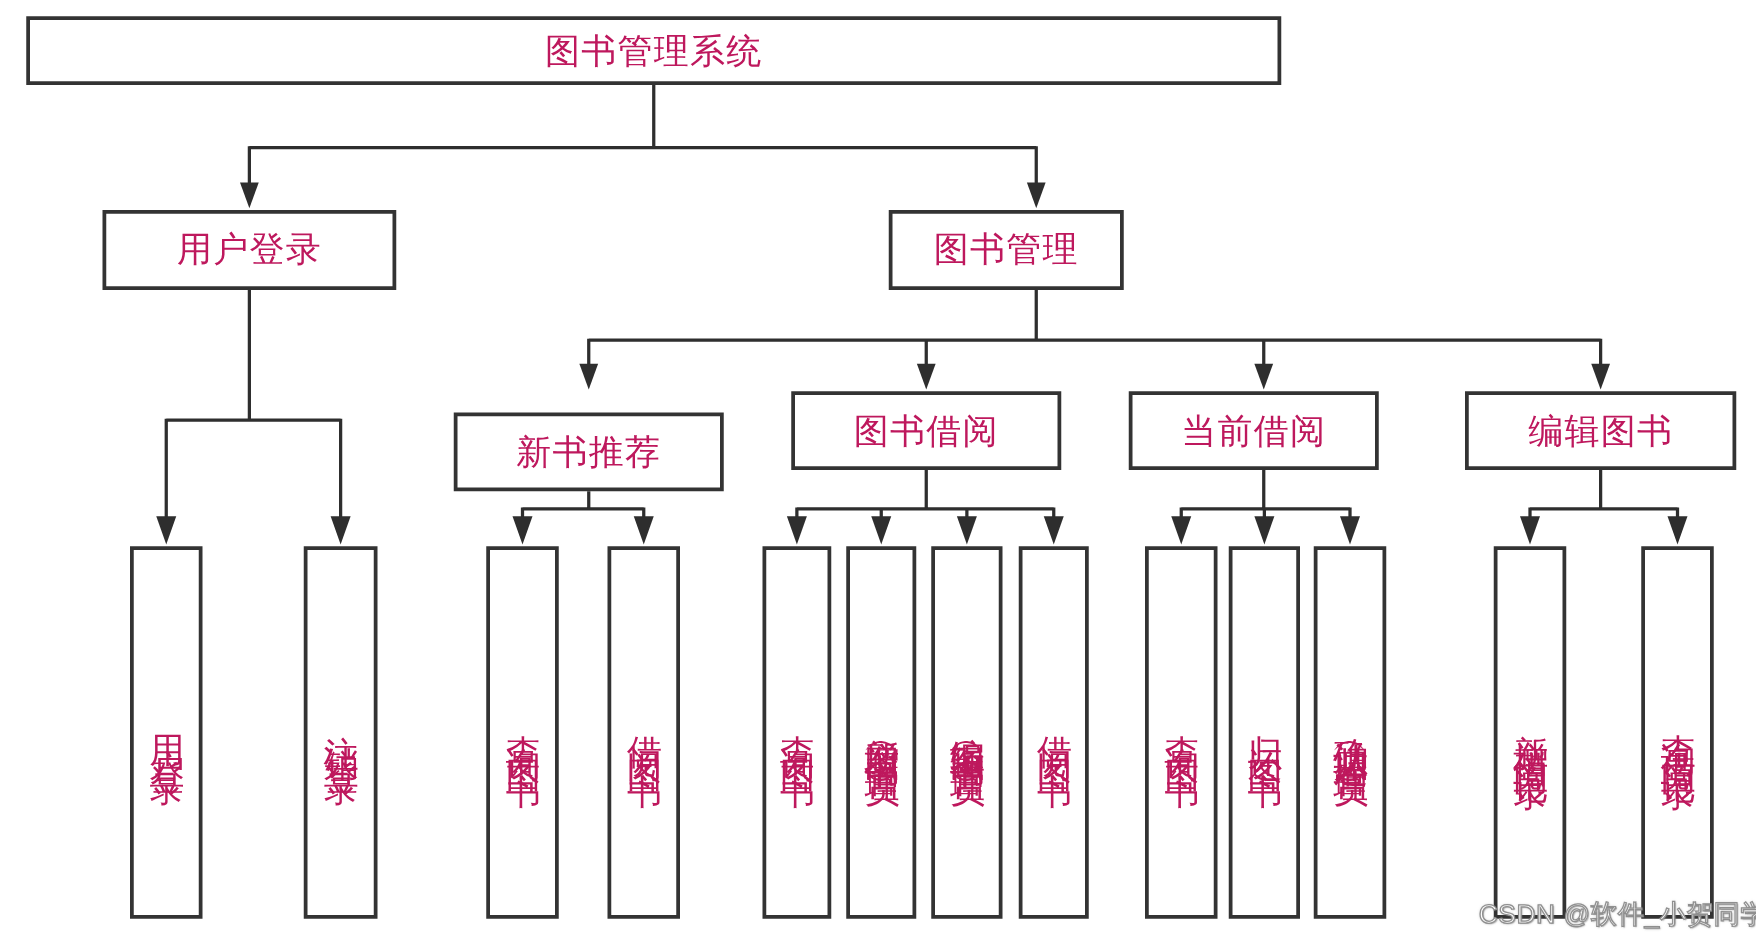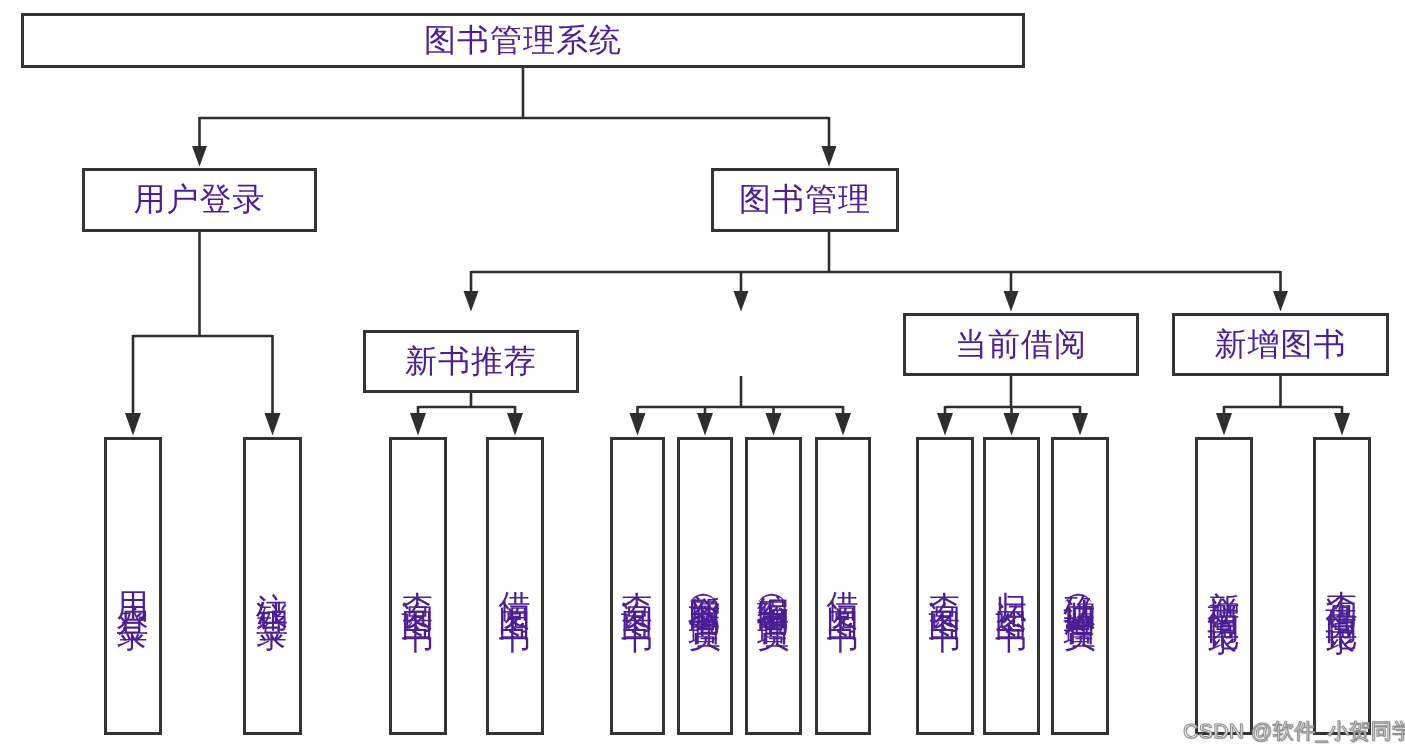--- a/index.html
+++ b/index.html
@@ -12,22 +12,22 @@
   }
   .wires{position:absolute;left:0;top:0;z-index:1;}
   .node{
     position:absolute;
     box-sizing:border-box;
     border:3px solid #333333;
     background:#ffffff;
     display:flex;
     align-items:center;
     justify-content:center;
-    color:#4c1d95;
-    font-size:32px;
+    color:#be185d;
+    font-size:28px;
     letter-spacing:1px;
     z-index:2;
     text-align:center;
   }
   .leaf span{
     writing-mode:vertical-rl;
     text-orientation:mixed;
     letter-spacing:10px;
     line-height:1;
     white-space:nowrap;
@@ -90,25 +90,28 @@
   <div class="node" style="left:82px;top:168px;width:235px;height:64px;">
     <span>用户登录</span>
   </div>
   <div class="node" style="left:711px;top:168px;width:188px;height:64px;">
     <span>图书管理</span>
   </div>
 
   <div class="node" style="left:363px;top:313px;width:216px;height:63px;margin-top:17px;">
     <span>新书推荐</span>
   </div>
-  <div class="node" style="left:903px;top:313px;width:236px;height:63px;">
+  <div class="node" style="left:633px;top:313px;width:216px;height:63px;">
+    <span>图书借阅</span>
+  </div>
+  <div class="node" style="left:903px;top:313px;width:200px;height:63px;">
     <span>当前借阅</span>
   </div>
   <div class="node" style="left:1172px;top:313px;width:217px;height:63px;">
-    <span>新增图书</span>
+    <span>编辑图书</span>
   </div>
 
   <div class="node leaf ls-4" style="left:104px;top:437px;width:58px;height:298px;">
     <span>用户登录</span>
   </div>
   <div class="node leaf ls-4" style="left:243px;top:437px;width:59px;height:298px;">
     <span>注销登录</span>
   </div>
 
   <div class="node leaf ls-4" style="left:389px;top:437px;width:58px;height:298px;">

